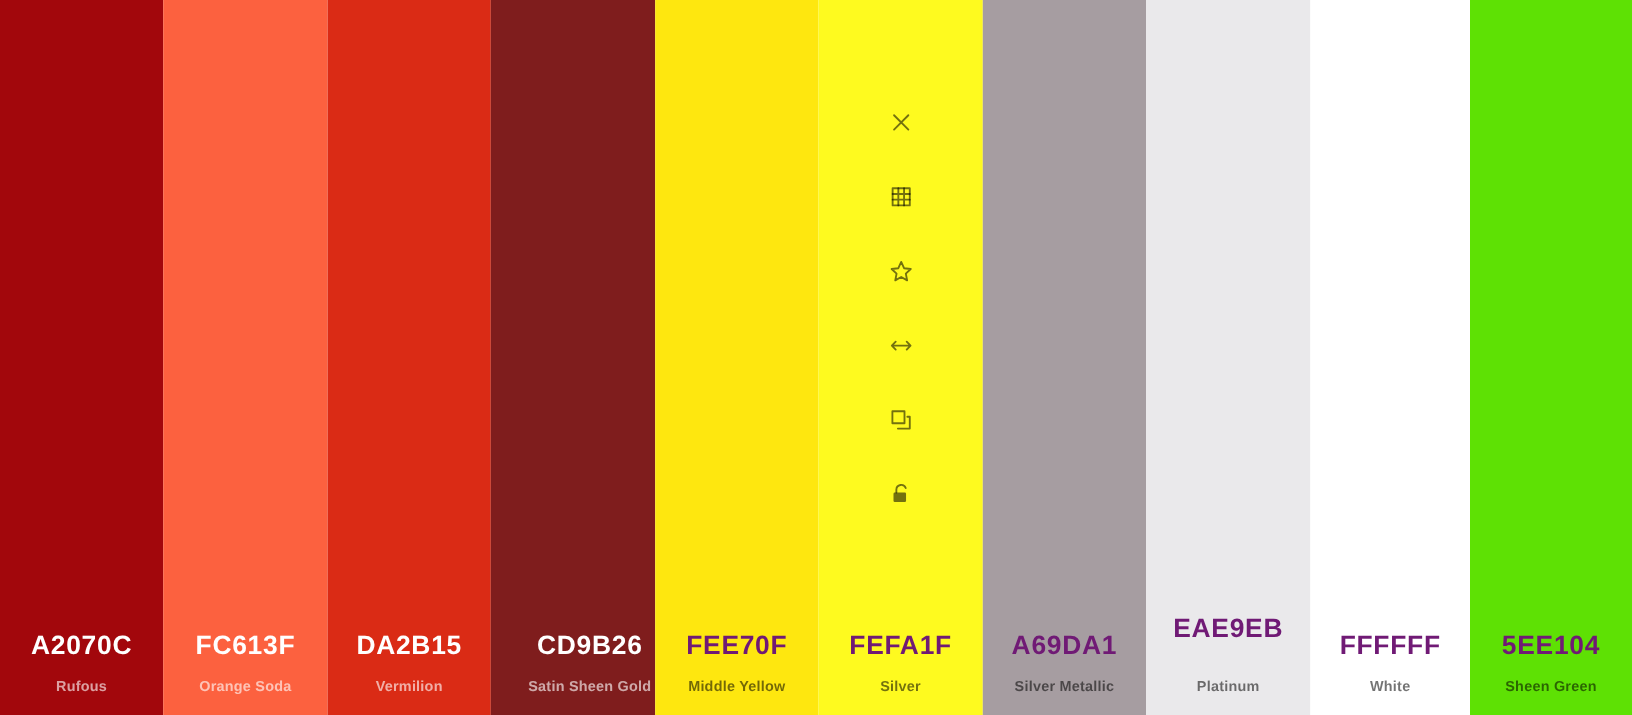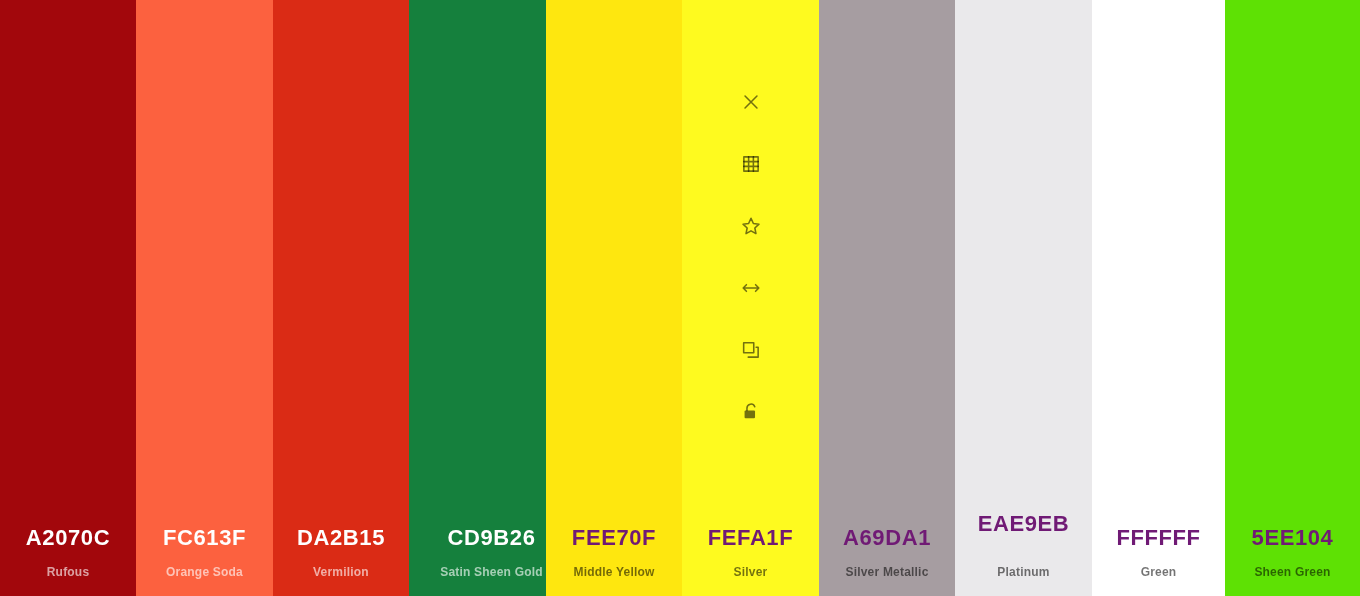--- a/index.html
+++ b/index.html
@@ -107,21 +107,21 @@
     <div class="swatch-name">Rufous</div>
   </div>
     <div class="swatch on-dark" style="background: rgb(252, 97, 63); width: 137px; flex: 0 0 137px;">
     <div class="swatch-hex">FC613F</div>
     <div class="swatch-name">Orange Soda</div>
   </div>
     <div class="swatch on-dark" style="background: rgb(218, 43, 21); width: 136px; flex: 0 0 136px;">
     <div class="swatch-hex">DA2B15</div>
     <div class="swatch-name">Vermilion</div>
   </div>
-    <div class="swatch on-dark" style="background: #15803d; width: 137px; flex: 0 0 137px; padding-left: 28px;">
+    <div class="swatch on-dark" style="background: #7f1d1d; width: 137px; flex: 0 0 137px; padding-left: 28px;">
     <div class="swatch-hex">CD9B26</div>
     <div class="swatch-name">Satin Sheen Gold</div>
   </div>
     <div class="swatch on-light" style="background: rgb(254, 231, 15); width: 136px; flex: 0 0 136px;">
     <div class="swatch-hex">FEE70F</div>
     <div class="swatch-name">Middle Yellow</div>
   </div>
     <div class="swatch on-light" style="background: rgb(254, 250, 31); width: 137px; flex: 0 0 137px;">
     <div class="swatch-hex">FEFA1F</div>
     <div class="swatch-name">Silver</div>
@@ -174,19 +174,19 @@
     <div class="swatch on-light" style="background: rgb(166, 157, 161); width: 136px; flex: 0 0 136px;">
     <div class="swatch-hex">A69DA1</div>
     <div class="swatch-name">Silver Metallic</div>
   </div>
     <div class="swatch on-light" style="background: rgb(234, 233, 235); width: 137px; flex: 0 0 137px; gap: 14px;">
     <div class="swatch-hex">EAE9EB</div>
     <div class="swatch-name">Platinum</div>
   </div>
     <div class="swatch on-light" style="background: rgb(255, 255, 255); width: 133px; flex: 0 0 133px;">
     <div class="swatch-hex">FFFFFF</div>
-    <div class="swatch-name">Green</div>
+    <div class="swatch-name">White</div>
   </div>
     <div class="swatch on-light" style="background: rgb(94, 225, 4); width: 135px; flex: 0 0 135px;">
     <div class="swatch-hex">5EE104</div>
     <div class="swatch-name">Sheen Green</div>
   </div>
   </div>
 
 </body></html>

